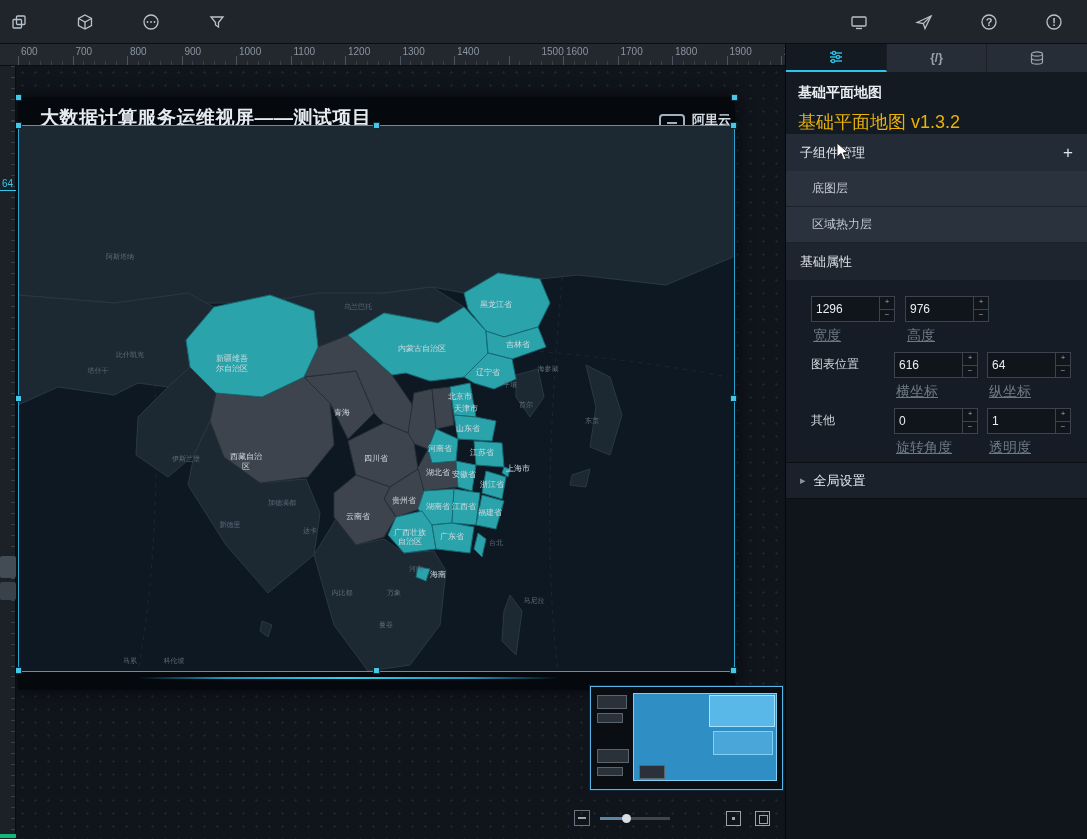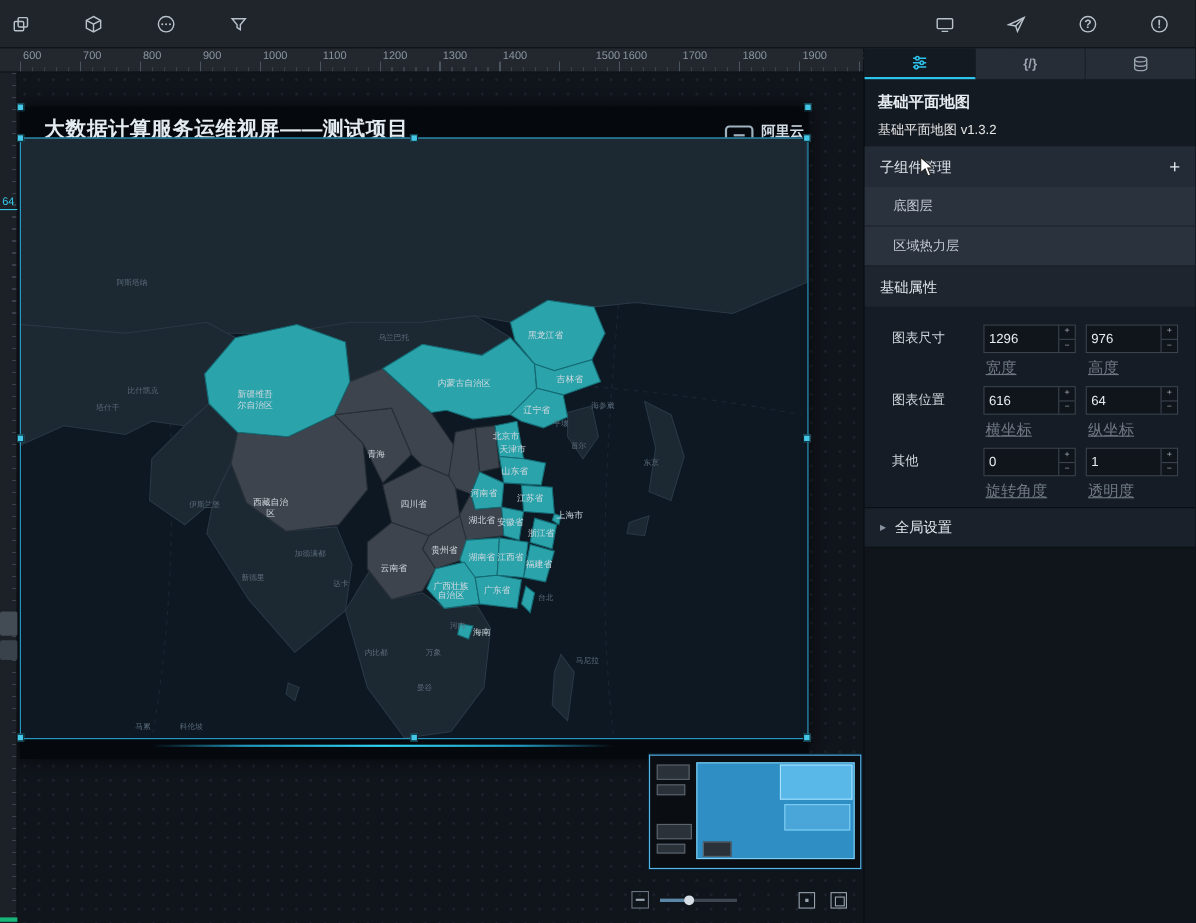--- a/index.html
+++ b/index.html
@@ -81,21 +81,21 @@
 
   
   .panel{position:absolute;left:785px;top:44px;width:302px;height:795px;background:#141a22;border-left:1px solid #05070a;display:flex;flex-direction:column;}
   .tabs{display:flex;height:28px;background:#272d36;flex:0 0 28px;}
   .tab{flex:1;display:flex;align-items:center;justify-content:center;border-right:1px solid #1a1f26;cursor:pointer;color:#9aa5b1;font-size:12px;font-weight:bold;}
   .tab:last-child{border-right:none;}
   .tab.active{background:#141a22;border-bottom:2px solid #2cc3ec;}
   .tab svg{width:16px;height:16px;}
   .comp-head{flex:0 0 61px;padding:12px 12px 0 12px;}
   .comp-title{font-size:14px;font-weight:bold;color:#e6ebf0;}
-  .comp-version{font-size:12px;color:#e5e5e5;margin-top:8px;}
+  .comp-version{font-size:18px;color:#eab308;margin-top:8px;}
   .sec-subcomp{flex:0 0 37px;background:#232b36;display:flex;align-items:center;justify-content:space-between;padding:0 14px;}
   .sec-subcomp .t{font-size:13px;color:#dfe5ea;}
   .plus{font-size:17px;color:#dfe5ea;cursor:pointer;line-height:17px;}
   .layer-row{flex:0 0 36px;background:#2a323e;border-bottom:1px solid #1c222b;display:flex;align-items:center;padding-left:26px;font-size:12px;color:#c3cad2;cursor:pointer;}
   .sec-basic{flex:0 0 37px;background:#1e252f;display:flex;align-items:center;padding-left:14px;font-size:13px;color:#dfe5ea;}
   .props{background:#161c25;padding:6px 10px 8px 25px;}
   .fieldrow{display:flex;height:56px;padding-top:10px;}
   .flabel{flex:0 0 83px;font-size:12px;color:#cfd6dd;padding-top:4px;}
   .fgroup{width:85px;margin-right:9px;}
   .num-input{position:relative;width:84px;height:26px;background:#10151c;border:1px solid #3a434e;display:flex;}
@@ -382,21 +382,20 @@
     </div>
     <div class="layer-row">底图层</div>
     <div class="layer-row">区域热力层</div>
 
     <div class="sec-basic">
       <span>基础属性</span>
     </div>
 
     <div class="props">
       <div class="fieldrow">
-        <span class="flabel">图表尺寸</span>
         <span class="fgroup">
           <span class="num-input">
             <input value="1296" style="">
             <span class="stepper">
                 <span>+</span>
                 <span>−</span>
               </span>
           </span>
           <div class="caption">宽度</div>
         </span>

